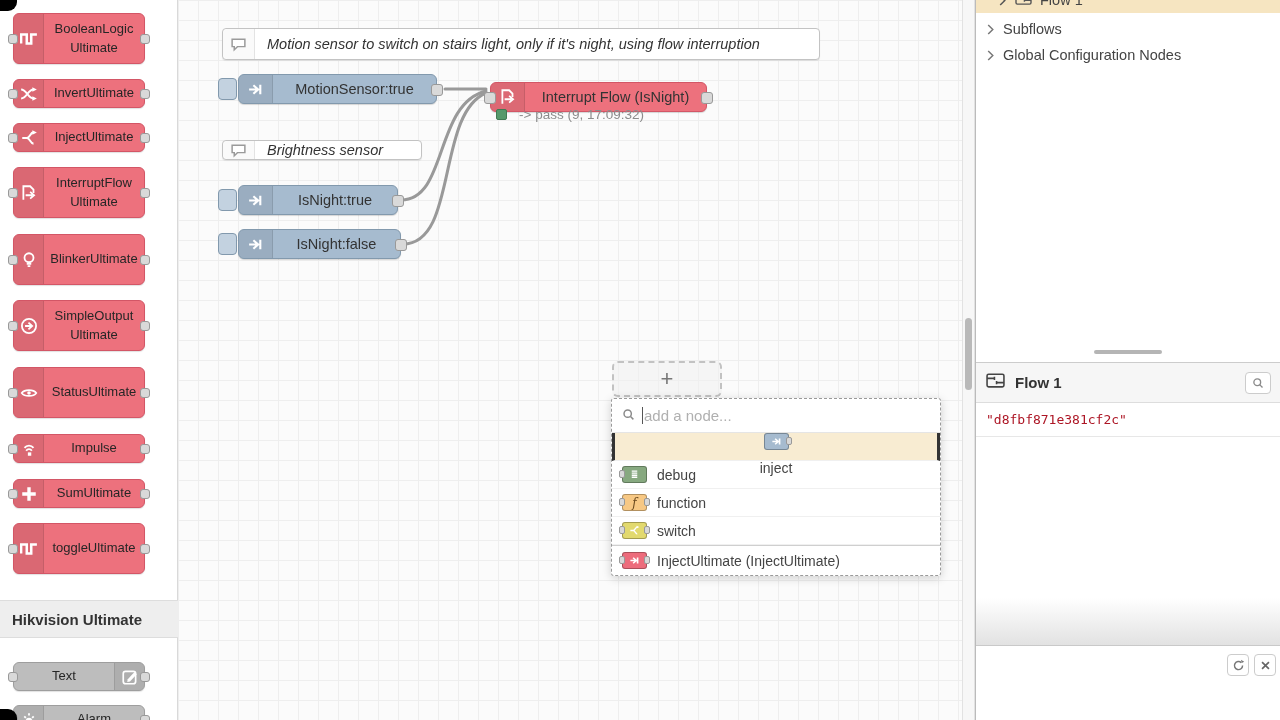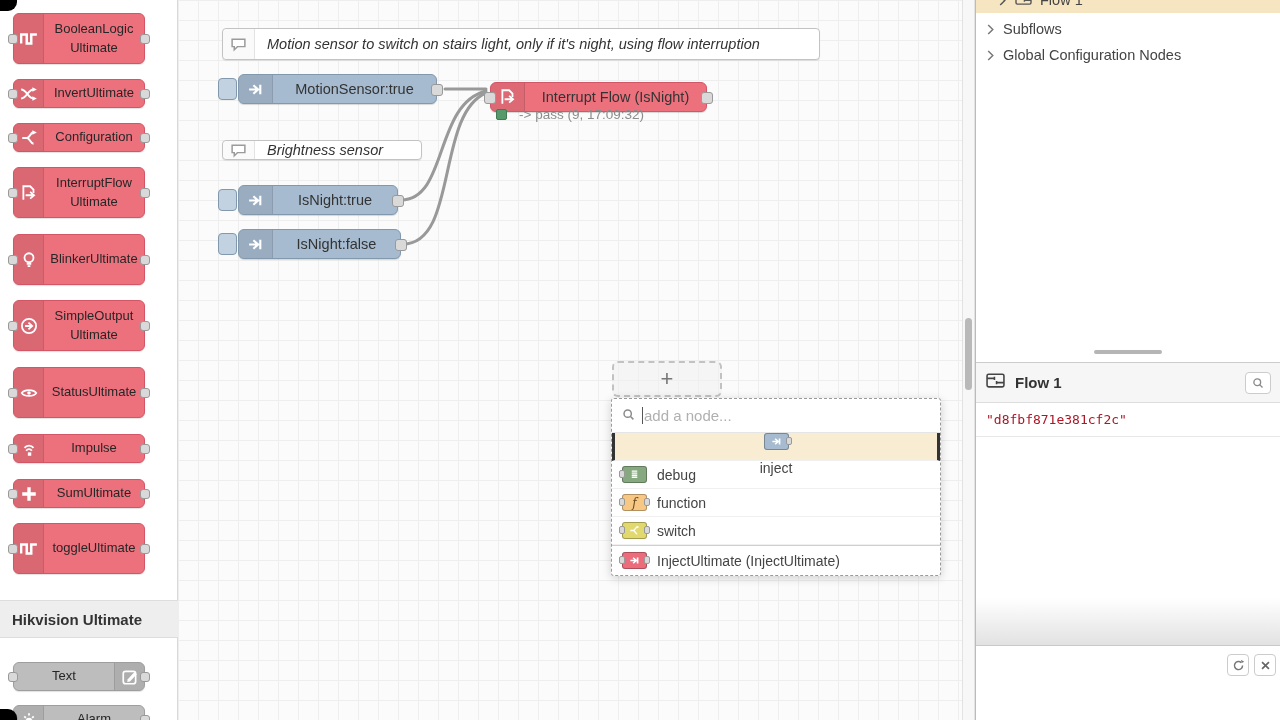--- a/index.html
+++ b/index.html
@@ -113,21 +113,21 @@
     </div>
 
     <div class="pnode red h1n" style="top:123px;">
       <span class="port pl"></span>
       <span class="icon-region">
         <svg width="18" height="18" viewBox="0 0 16 16">
             <path d="M2 8 H6 M6 8 C9 8 9 3 12 3 M6 8 C9 8 9 13 12 13" stroke="#fff" stroke-width="1.8" fill="none"></path>
             <path d="M11 1 L15 3 L11 5 Z" fill="#fff"></path>
           </svg>
       </span>
-      <span class="plabel">Configuration</span>
+      <span class="plabel">InjectUltimate</span>
       <span class="port pr"></span>
     </div>
 
     <div class="pnode red h2n" style="top:167px;">
       <span class="port pl"></span>
       <span class="icon-region">
         <svg width="18" height="18" viewBox="0 0 16 16">
             <path d="M3 14 V2 H9 L12 5 V8" stroke="#fff" stroke-width="1.6" fill="none"></path>
             <path d="M5 10 H11 M9 7 L12.5 10 L9 13" stroke="#fff" stroke-width="1.6" fill="none"></path>
           </svg>

